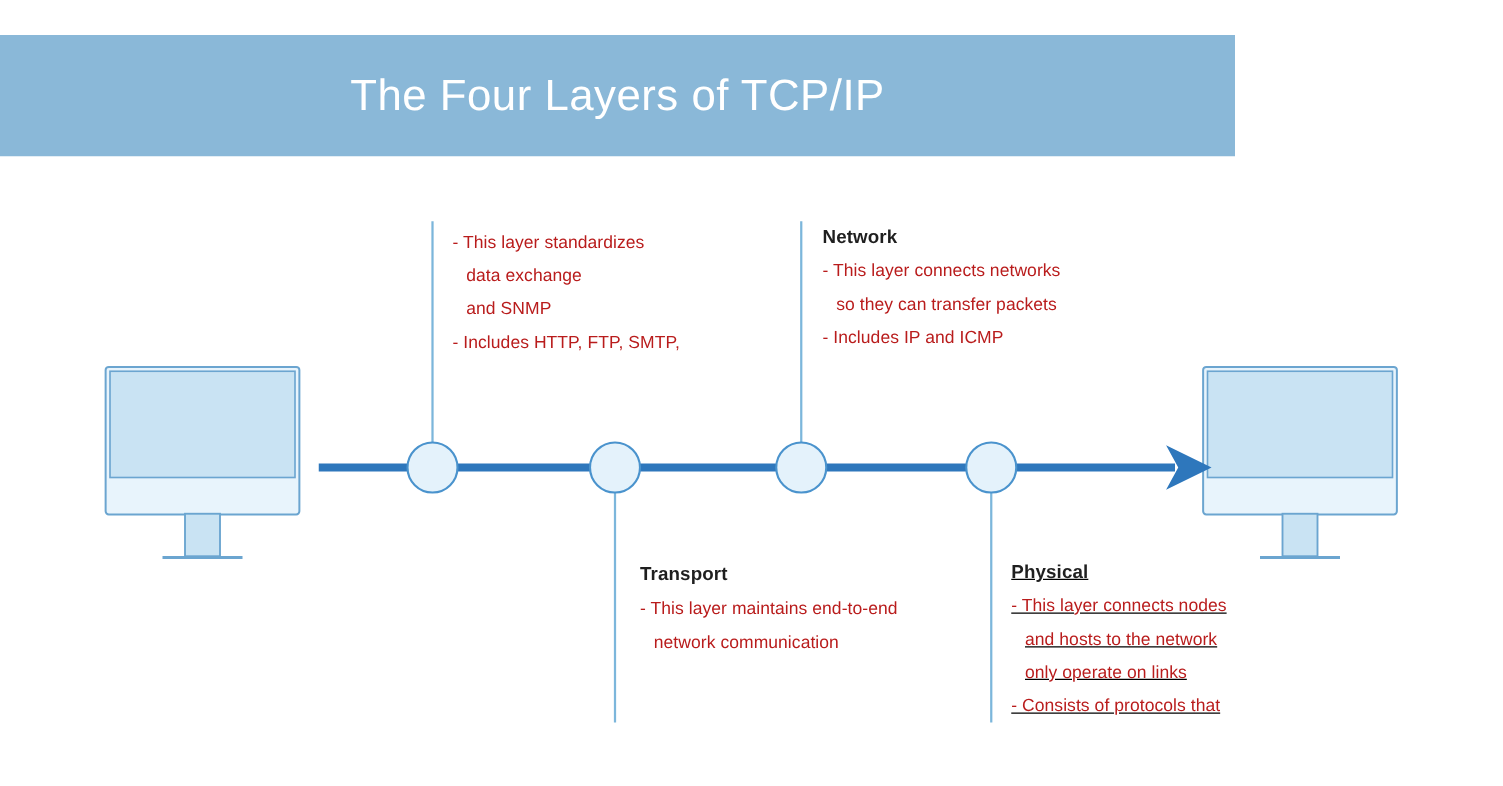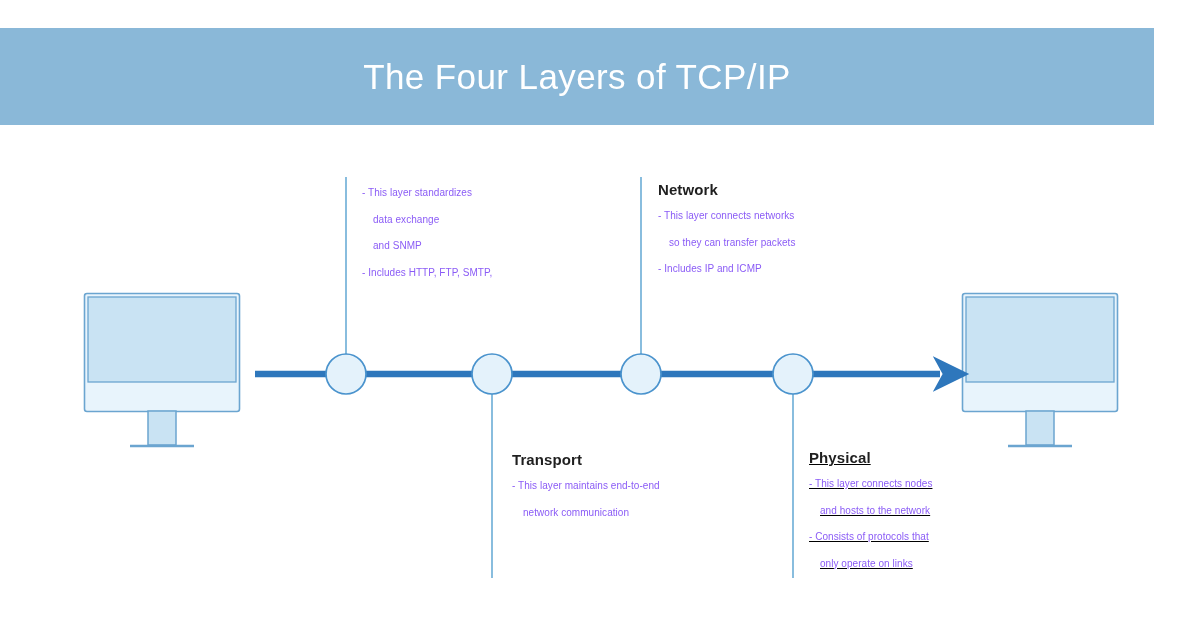--- a/index.html
+++ b/index.html
@@ -5,41 +5,41 @@
   html,body{margin:0;padding:0;}
   body{
     width:1202px;height:629px;background:#ffffff;
     font-family:"Liberation Sans","DejaVu Sans",sans-serif;
     overflow:hidden;position:relative;
   }
   #stage{position:absolute;left:0;top:0;width:1202px;height:629px;}
 
   
   .banner{
-    position:absolute;left:0;top:28px;width:1154px;height:97px;
+    position:absolute;left:0;top:28px;width:988px;height:97px;
     background:#8ab8d8;
     display:flex;align-items:center;justify-content:center;
   }
   .banner-title{
     color:#ffffff;font-size:35px;font-weight:300;letter-spacing:.4px;
     font-family:"Liberation Sans","DejaVu Sans",sans-serif;
     white-space:nowrap;
   }
 
   
   svg.graphics{position:absolute;left:0;top:0;width:1202px;height:629px;}
 
   
   .block{position:absolute;}
   .block .ttl{
     font-size:15px;font-weight:bold;color:#1f1f1f;
     margin:0 0 4px 0;line-height:19px;letter-spacing:.1px;
   }
   .block .ln{
-    font-size:10px;color:#8b5cf6;line-height:26.5px;
+    font-size:14px;color:#b91c1c;line-height:26.5px;
     white-space:nowrap;letter-spacing:.05px;
   }
   .block .ln.ind{padding-left:11px;}
 
   #blk-application{left:362px;top:180px;}
   #blk-network{left:658px;top:180px;}
   #blk-transport{left:512px;top:450px;}
   #blk-physical{left:809px;top:448px;text-decoration:underline;}
 </style>
 </head>
@@ -103,17 +103,17 @@
   <div class="block" id="blk-transport">
     <div class="ttl">Transport</div>
     <div class="ln">- This layer maintains end-to-end</div>
     <div class="ln ind">network communication</div>
   </div>
 
   <div class="block" id="blk-physical">
     <div class="ttl">Physical</div>
     <div class="ln">- This layer connects nodes</div>
     <div class="ln ind">and hosts to the network</div>
+    <div class="ln ind">only operate on links</div>
     <div class="ln">- Consists of protocols that</div>
-    <div class="ln ind">only operate on links</div>
   </div>
 
 </div>
 
 </body></html>

